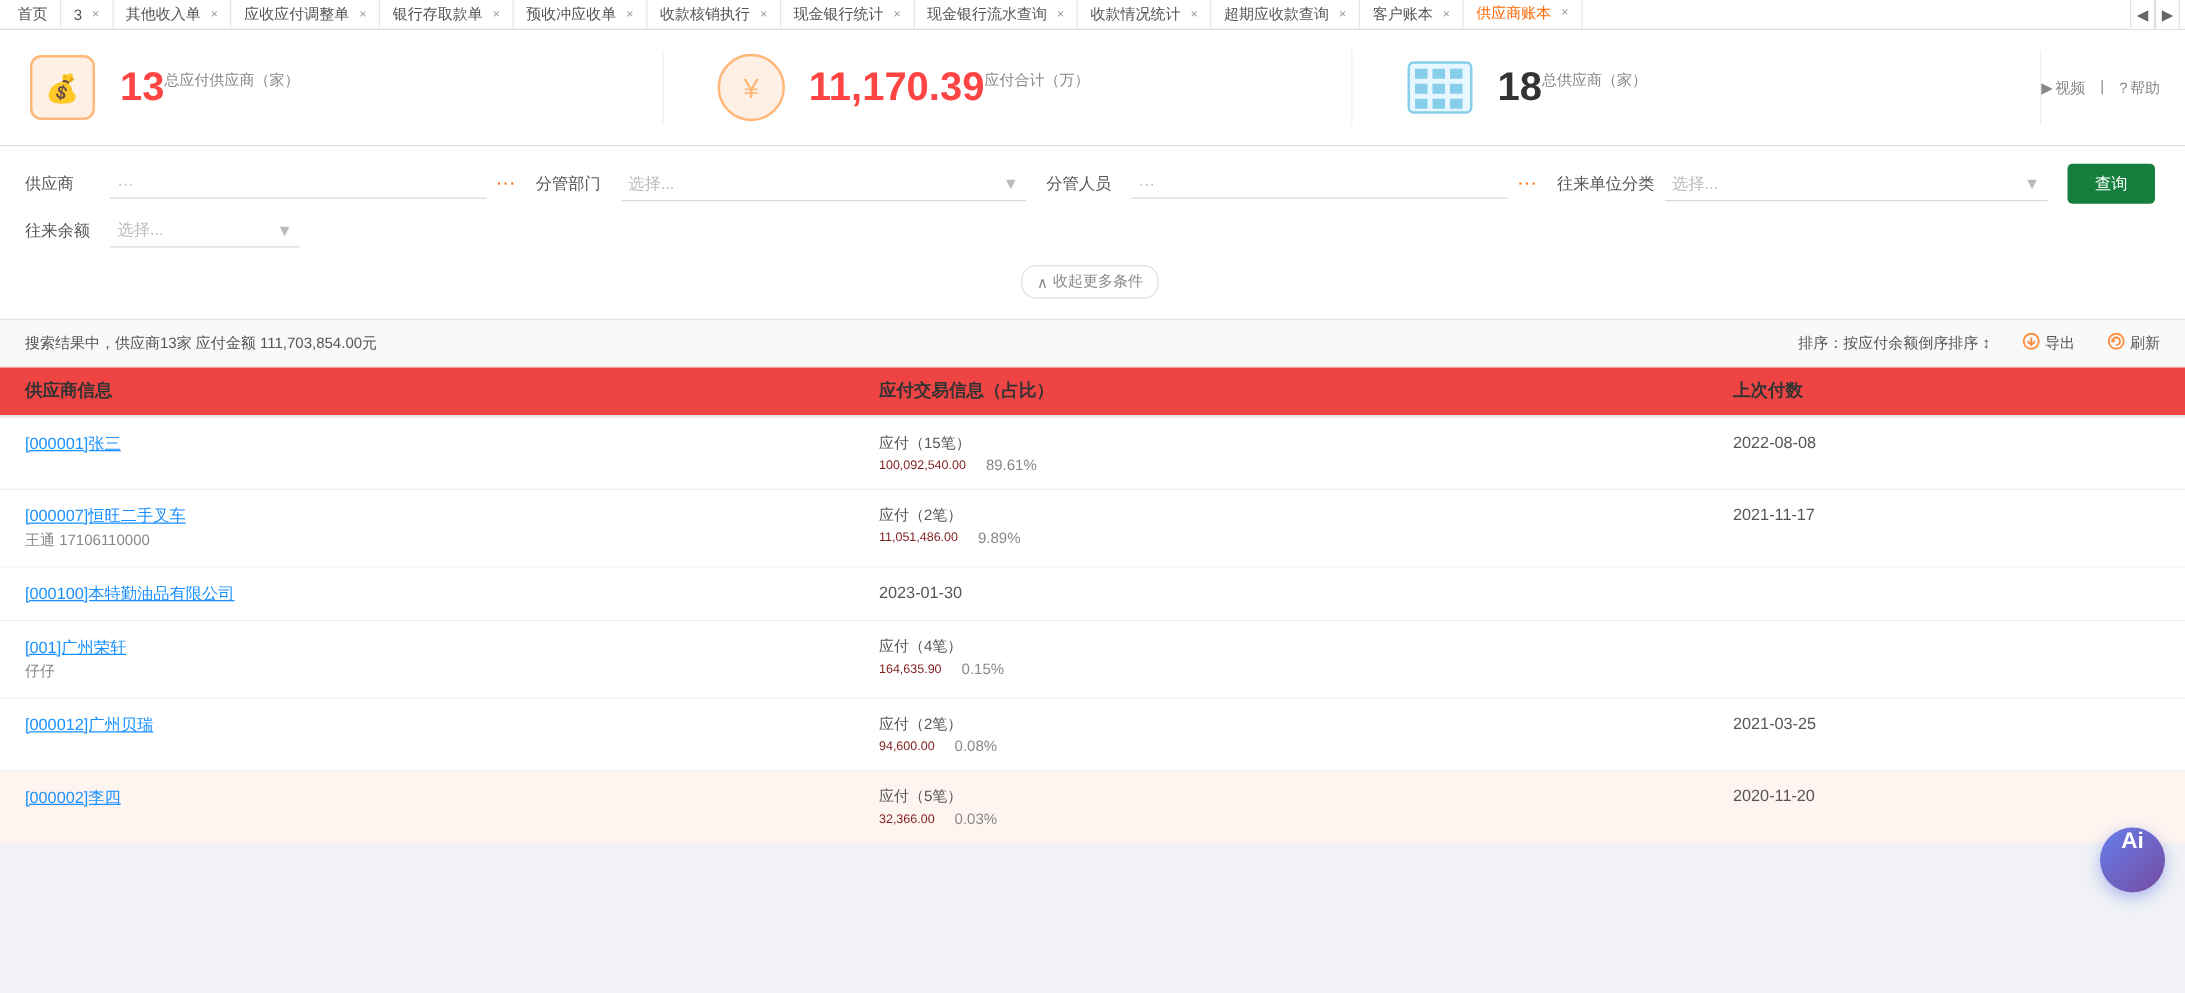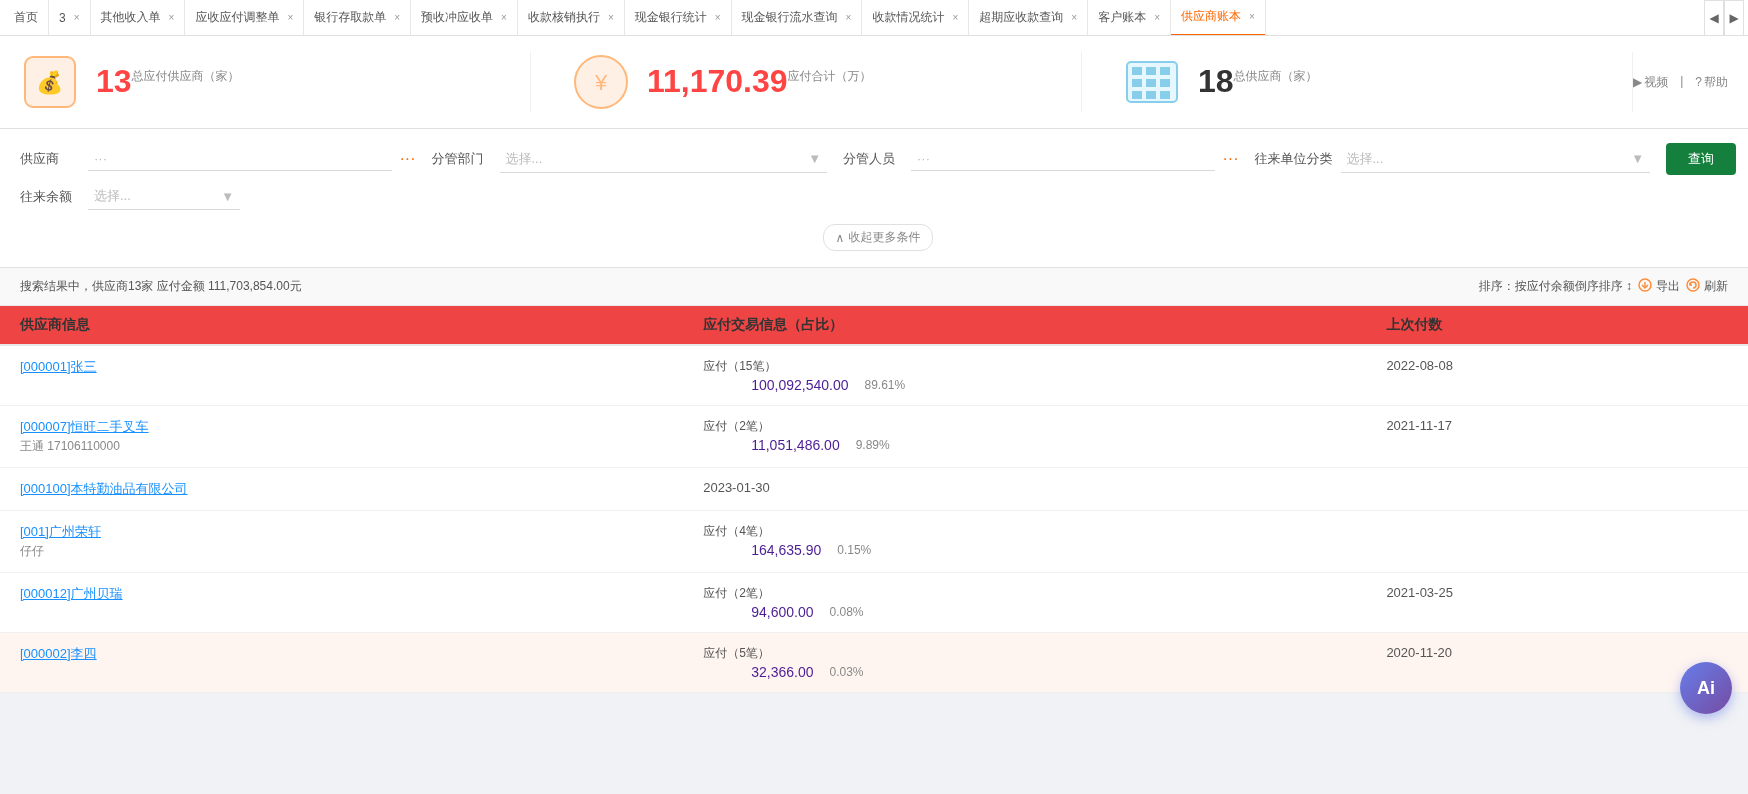--- a/index.html
+++ b/index.html
@@ -4,21 +4,21 @@
   <style>
     * { box-sizing: border-box; margin: 0; padding: 0; }
     body { font-family: 'Microsoft YaHei', Arial, sans-serif; font-size: 13px; background: #f0f2f5; color: #333; }
 
     
     .top-nav {
       display: flex;
       align-items: center;
       background: #fff;
       border-bottom: 1px solid #e0e0e0;
-      height: 36px;
+      height: 24px;
       padding: 0 4px;
       overflow: hidden;
     }
     .nav-tab {
       display: flex;
       align-items: center;
       padding: 0 10px;
       height: 36px;
       white-space: nowrap;
       font-size: 12px;
@@ -66,21 +66,21 @@
       gap: 12px;
       font-size: 12px;
       color: #888;
       align-items: flex-start;
     }
     .summary-link { cursor: pointer; display: flex; align-items: center; gap: 2px; }
 
     
     .filter-area {
       background: #fff;
-      padding: 14px 12px 10px 20px;
+      padding: 14px 24px 10px 20px;
       border-bottom: 1px solid #e0e0e0;
     }
     .filter-item {
       display: flex;
       align-items: center;
       gap: 8px;
       flex: 1;
     }
     .filter-label { font-size: 13px; color: #555; white-space: nowrap; min-width: 60px; }
     .filter-input {
@@ -138,21 +138,21 @@
     .result-bar {
       display: flex;
       align-items: center;
       justify-content: space-between;
       padding: 10px 20px;
       background: #f9f9f9;
       border-bottom: 1px solid #e8e8e8;
       font-size: 12px;
       color: #555;
     }
-    .result-actions { display: flex; align-items: center; gap: 6px; }
+    .result-actions { display: flex; align-items: center; gap: 26px; }
     .result-action { display: flex; align-items: center; gap: 4px; cursor: pointer; color: #555; font-size: 12px; }
 
     
     .table-container {
       background: #fff;
       margin: 0;
     }
     .table-header {
       display: grid;
       grid-template-columns: 2fr 2fr 1fr;
@@ -169,41 +169,40 @@
       padding: 12px 20px;
       border-bottom: 1px solid #f0f0f0;
       background: #fff;
     }
     .table-row.highlighted { background: #fff5f0; }
     .cell-supplier { display: flex; flex-direction: column; gap: 2px; }
     .supplier-link { color: #1890ff; text-decoration: underline; cursor: pointer; font-size: 13px; }
     .supplier-sub { color: #888; font-size: 12px; }
     .cell-transaction { display: flex; flex-direction: column; gap: 2px; }
     .trans-label { font-size: 12px; color: #555; }
-    .trans-amount { color: #4c1d95; font-size: 14px; cursor: pointer; margin-left: 48px; }
+    .trans-amount { color: #7f1d1d; font-size: 10px; cursor: pointer; }
     .trans-percent { color: #888; font-size: 12px; margin-left: 16px; }
     .trans-row { display: flex; align-items: center; gap: 0; }
     .cell-date { font-size: 13px; color: #555; }
 
     
     ::-webkit-scrollbar { width: 6px; height: 6px; }
     ::-webkit-scrollbar-track { background: #f1f1f1; }
     ::-webkit-scrollbar-thumb { background: #ccc; border-radius: 3px; }
 
     .ai-button {
       position: fixed;
       right: 16px;
       bottom: 80px;
       background: linear-gradient(135deg, #667eea 0%, #764ba2 100%);
       color: #fff;
       border-radius: 50%;
       width: 52px;
       height: 52px;
       display: flex;
-      align-items: center;
       justify-content: center;
       font-size: 18px;
       font-weight: bold;
       cursor: pointer;
       box-shadow: 0 4px 12px rgba(102,126,234,0.5);
     }
 
     .dot-menu { color: #ff6600; font-size: 16px; cursor: pointer; }
 
     .filter-row-inner {

